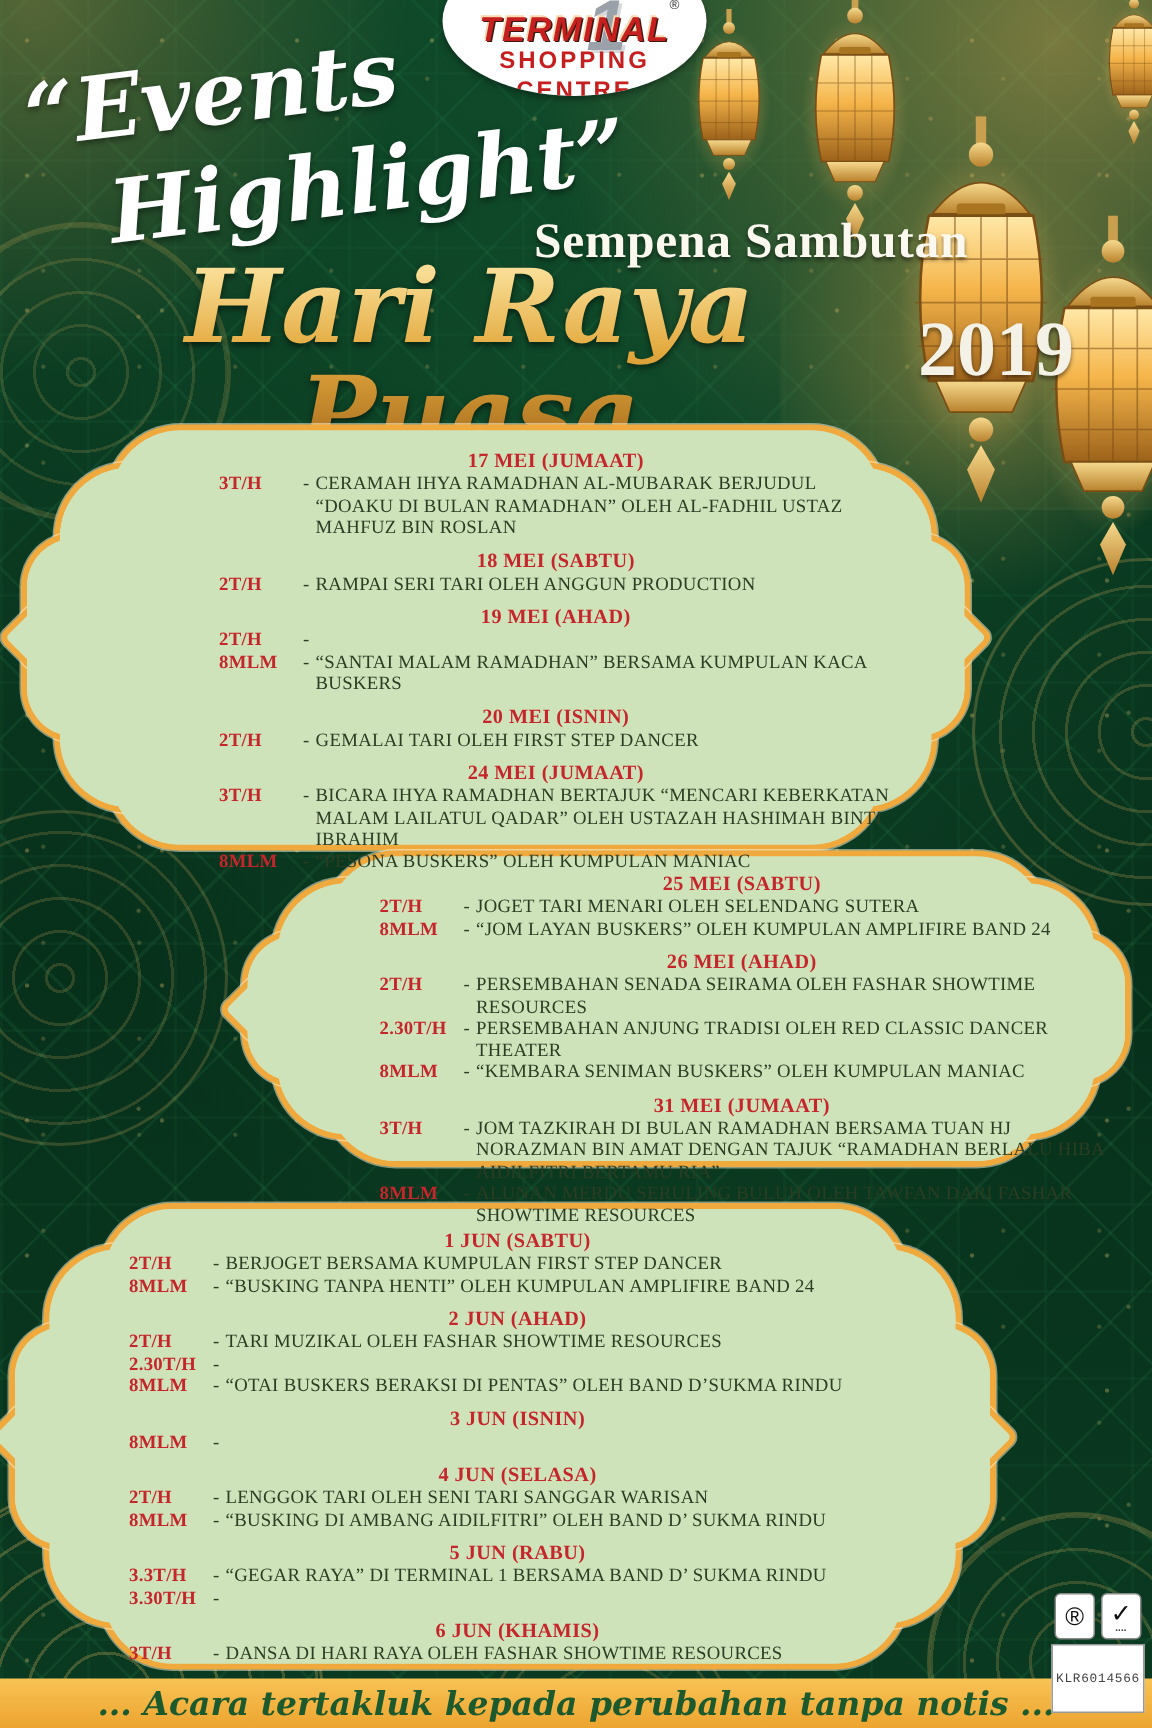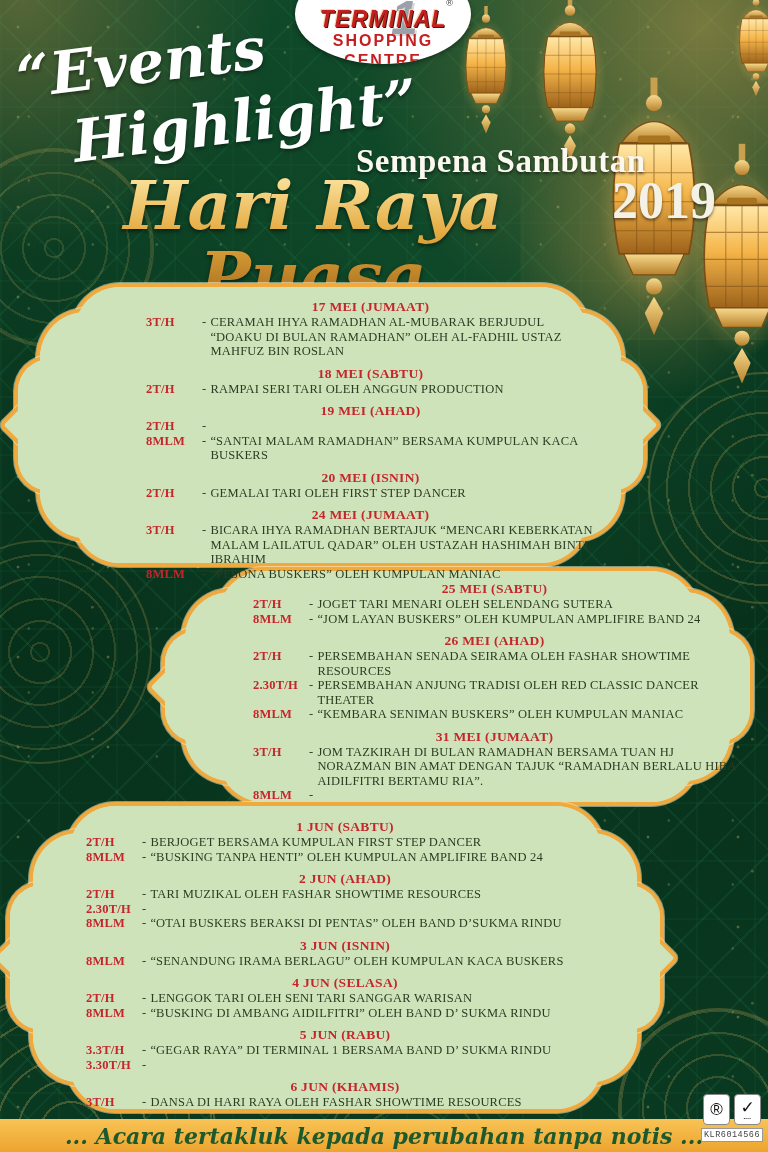--- a/index.html
+++ b/index.html
@@ -70,27 +70,27 @@
     transform:rotate(-7deg); text-shadow:0 2px 4px rgba(0,0,0,.45); line-height:1; }
   .ev2{ position:absolute; left:72px; top:92px; color:#fff; font-size:58px;
     transform:rotate(-7deg); text-shadow:0 2px 4px rgba(0,0,0,.45); line-height:1; }
   .sempena{ position:absolute; left:356px; top:122px; color:#fbf8ef; font-size:33px;
     font-weight:bold; letter-spacing:.5px; text-shadow:0 2px 3px rgba(0,0,0,.5);margin-top:21px; }
   .hrp{ position:absolute; left:2px; top:170px; width:622px; text-align:center;
     font-size:68px; line-height:1.05;
     background:linear-gradient(180deg,#f9dd94 8%, #e3a93e 45%, #a96e1d 90%);
     -webkit-background-clip:text; background-clip:text; color:transparent;
     filter:drop-shadow(0 2px 2px rgba(0,0,0,.55)); }
-  .year{ position:absolute; left:612px; top:171px; color:#f4f1e6; font-size:52px;
+  .year{ position:absolute; left:612px; top:204px; color:#f4f1e6; font-size:52px;
     font-weight:bold; text-shadow:0 2px 3px rgba(0,0,0,.5); }
 
   
   .panel{ position:absolute; }
   .p1{ left:18px; top:287px; width:625px; height:276px; }
-  .p2{ left:165px; top:571px; width:585px; height:231px; }
+  .p2{ left:165px; top:571px; width:585px; height:203px; }
   .p3{ left:10px; top:806px; width:650px; height:303px; }
 
   .shape{ position:absolute; background:var(--panel-bg,#cfe3bb); }
   .bord{ box-shadow:0 0 0 4px var(--accent-gold,#f0a93d), 0 0 0 5px rgba(255,250,225,.5); z-index:1; }
   .fill{ z-index:2; }
   .la{ left:9%; right:9%; top:0; bottom:0; border-radius:46px; }
   .lb{ left:3.5%; right:3.5%; top:9%; bottom:9%; border-radius:46px; }
   .lc{ left:0; right:0; top:26%; bottom:26%; border-radius:32px; }
   .dia{ width:26px; height:26px; top:50%; margin-top:-13px; transform:rotate(45deg); border-radius:3px; }
   .dia.dl{ left:-9px; } .dia.dr{ right:-9px; }
@@ -116,21 +116,21 @@
     font-family:"DejaVu Serif", serif; font-style:italic; font-weight:bold;
     font-size:22px; color:#1c5a2e; }
   .certs{ position:absolute; right:5px; bottom:10px; z-index:6; width:62px; text-align:center; }
   .cert-row{ display:flex; gap:4px; justify-content:center; margin-bottom:3px; }
   .badge{ width:27px; height:31px; background:#fff; border-radius:4px; border:1px solid #888;
     display:flex; align-items:center; justify-content:center; flex-direction:column;
     font-family:"Liberation Sans",sans-serif; color:#111; }
   .badge .big{ font-size:17px; line-height:1; }
   .badge .tiny{ font-size:4px; letter-spacing:.5px; color:#333; }
   .cert-code{ background:#fff; border:1px solid #999; font-family:"Liberation Mono",monospace;
-    font-size:8.5px; color:#444; padding:1px 2px; letter-spacing:.5px; }
+    font-size:8.5px; color:#444; padding:17px 2px; letter-spacing:.5px; }
 </style>
 </head>
 <body>
 
 <svg width="0" height="0" style="position:absolute">
   <defs>
     <linearGradient id="lgBody" x1="0" y1="0" x2="0" y2="1">
       <stop offset="0" stop-color="#ffe8a8"></stop>
         <stop offset=".45" stop-color="#f5b54a"></stop>
         <stop offset="1" stop-color="#9c621a"></stop>
@@ -339,20 +339,21 @@
         <div class="event-group">
           <div class="event-date">31 MEI (JUMAAT)</div>
           <div class="event-item">
             <span class="event-time">3T/H</span>
             <span class="event-dash">-</span>
             <span class="event-desc">JOM TAZKIRAH DI BULAN RAMADHAN BERSAMA TUAN HJ NORAZMAN BIN AMAT DENGAN TAJUK “RAMADHAN BERLALU HIBA AIDILFITRI BERTAMU RIA”.</span>
           </div>
           <div class="event-item">
             <span class="event-time">8MLM</span>
             <span class="event-dash">-</span>
+            <span class="event-desc">ALUNAN MERDU SERULING BULUH OLEH TAWFAN DARI FASHAR SHOWTIME RESOURCES</span>
           </div>
         </div>
       </div>
   </div>
 
   <div class="panel p3">
     <div class="shape bord la"></div>
     <div class="shape bord lb"></div>
     <div class="shape bord lc"></div>
     <div class="shape bord dia dl"></div>
@@ -389,21 +390,20 @@
             <span class="event-time">8MLM</span>
             <span class="event-dash">-</span>
             <span class="event-desc">“OTAI BUSKERS BERAKSI DI PENTAS” OLEH BAND D’SUKMA RINDU</span>
           </div>
         </div>
         <div class="event-group">
           <div class="event-date">3 JUN (ISNIN)</div>
           <div class="event-item">
             <span class="event-time">8MLM</span>
             <span class="event-dash">-</span>
-            <span class="event-desc">“SENANDUNG IRAMA BERLAGU” OLEH KUMPULAN KACA BUSKERS</span>
           </div>
         </div>
         <div class="event-group">
           <div class="event-date">4 JUN (SELASA)</div>
           <div class="event-item">
             <span class="event-time">2T/H</span>
             <span class="event-dash">-</span>
             <span class="event-desc">LENGGOK TARI OLEH SENI TARI SANGGAR WARISAN</span>
           </div>
           <div class="event-item">

